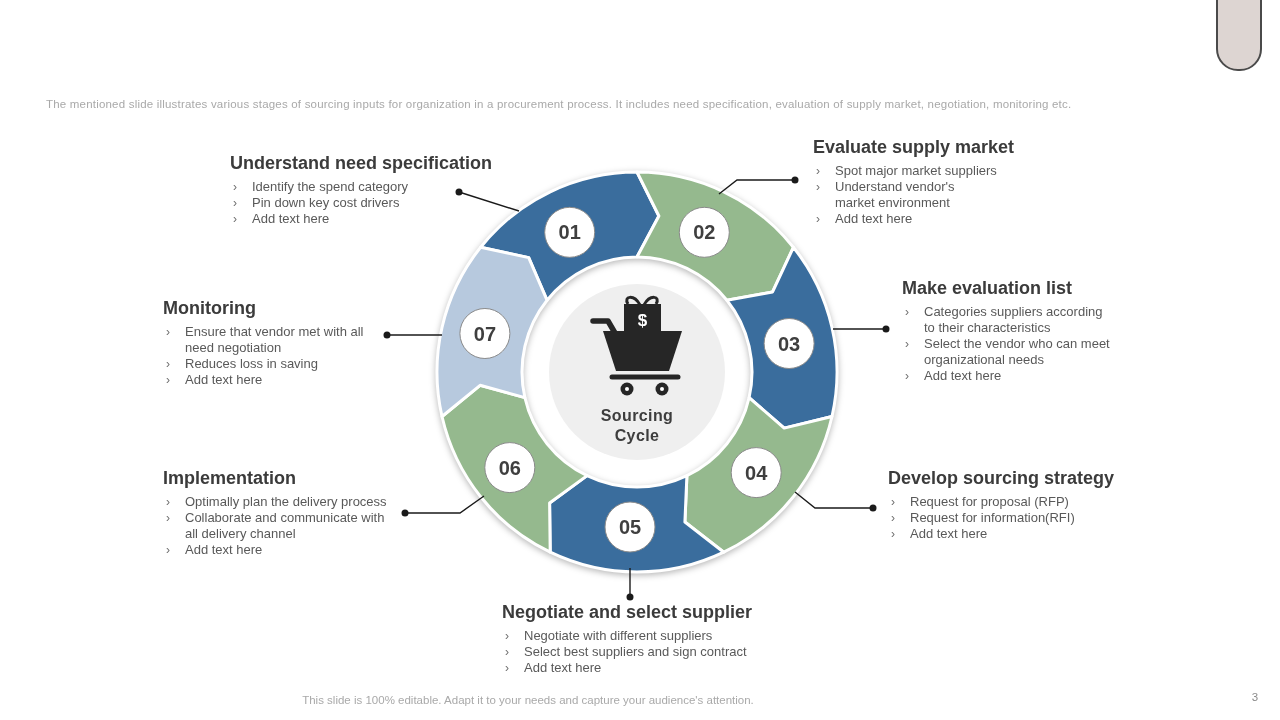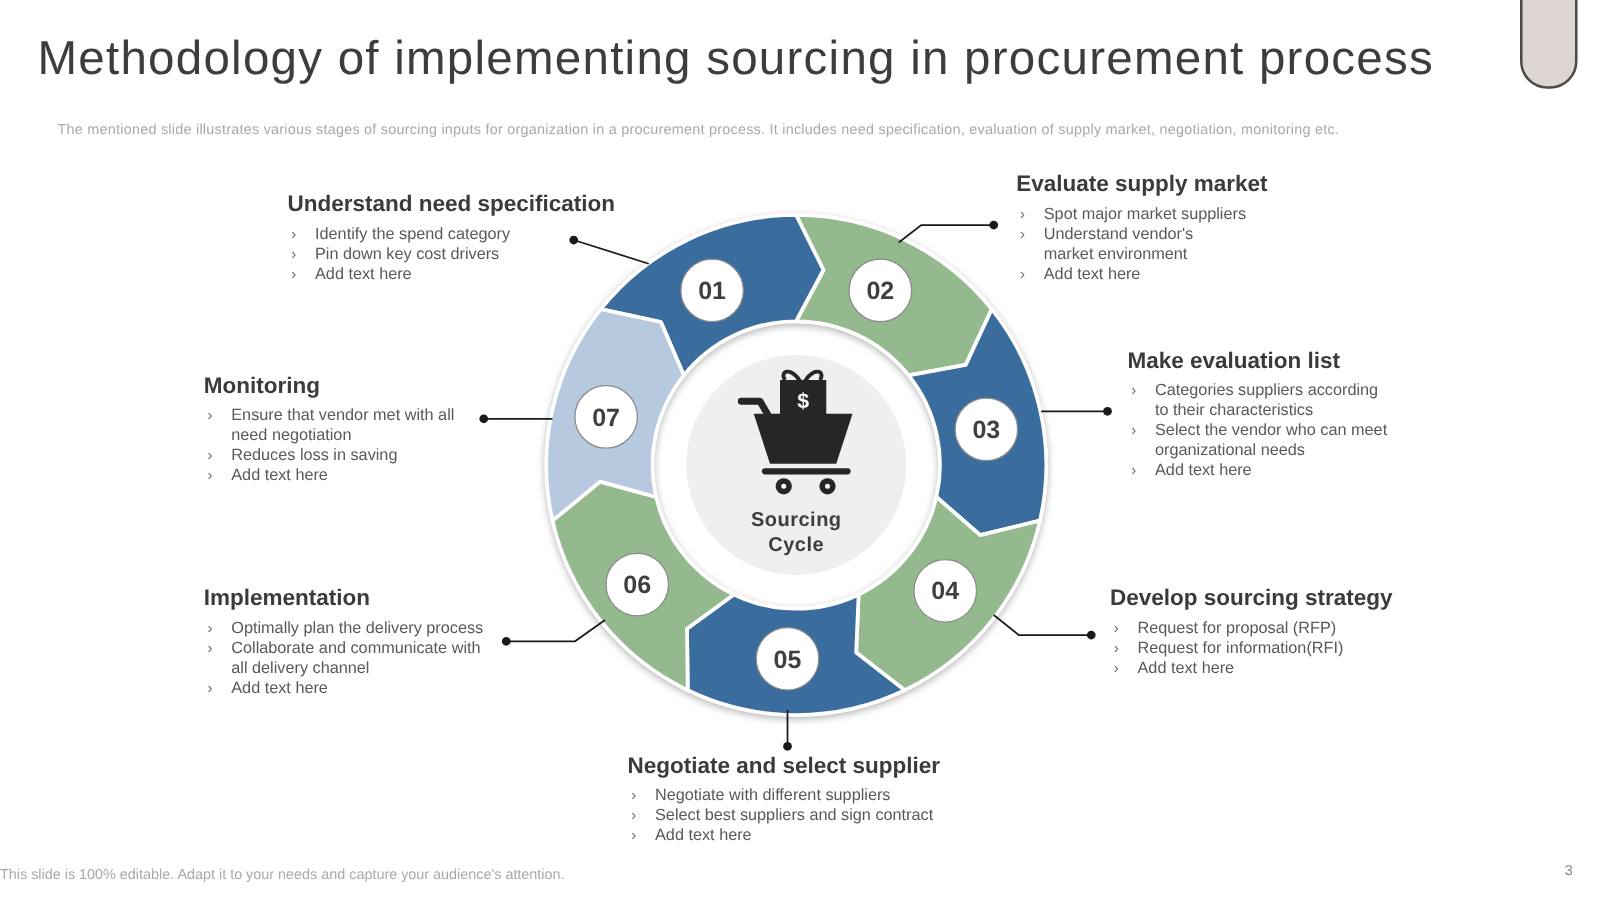--- a/index.html
+++ b/index.html
@@ -25,33 +25,32 @@
   .cart{fill:#262626;}
   .cart-stroke{stroke:#262626;fill:none;}
   .dollar{font-size:17px;font-weight:700;fill:#ffffff;text-anchor:middle;}
 
   .block{position:absolute;}
   .block h3{margin:0 0 5px 0;font-size:18px;font-weight:700;color:#3b3b3b;white-space:nowrap;}
   .bl{display:flex;}
   .mk{flex:none;width:19px;padding-left:3px;font-size:12px;color:#6f6f6f;line-height:16px;}
   .bt{font-size:13px;color:#595959;line-height:16px;}
 
-  .footer{position:absolute;left:0;top:694px;width:1056px;margin:0;
+  .footer{position:absolute;left:0;top:694px;width:1056px;margin:0;text-align:center;
           font-size:11.5px;color:#a9a9a9;}
   .pagenum{position:absolute;left:1240px;top:691px;width:30px;margin:0;text-align:center;
            font-size:11.5px;color:#8a8a8a;}
 </style>
 </head>
 <body>
 
 <div class="slide">
 
   <div class="deco"></div>
 
-  <h1 class="title">Methodology of implementing sourcing in procurement process</h1>
   <p class="subtitle">The mentioned slide illustrates various stages of sourcing inputs for organization in a procurement process. It includes need specification, evaluation of supply market, negotiation, monitoring etc.</p>
 
   <svg class="diagram" width="1280" height="720" viewBox="0 0 1280 720">
 
     <g class="segments">
       <path class="seg" d="M480.6,247.3 A200,200 0 0 1 637,172 L658.9,216 L637,257 A115,115 0 0 0 547.1,300.3 L528.7,257.6 Z" fill="#3a6d9d"></path>
       <path class="seg" d="M637,172 A200,200 0 0 1 793.4,247.3 L772.6,291.9 L726.9,300.3 A115,115 0 0 0 637,257 L658.9,216 Z" fill="#95b98e"></path>
       <path class="seg" d="M793.4,247.3 A200,200 0 0 1 832,416.5 L784.2,428.1 L749.1,397.6 A115,115 0 0 0 726.9,300.3 L772.6,291.9 Z" fill="#3a6d9d"></path>
       <path class="seg" d="M832,416.5 A200,200 0 0 1 723.8,552.2 L684.9,522 L686.9,475.6 A115,115 0 0 0 749.1,397.6 L784.2,428.1 Z" fill="#95b98e"></path>
       <path class="seg" d="M723.8,552.2 A200,200 0 0 1 550.2,552.2 L549.6,503 L587.1,475.6 A115,115 0 0 0 686.9,475.6 L684.9,522 Z" fill="#3a6d9d"></path>

